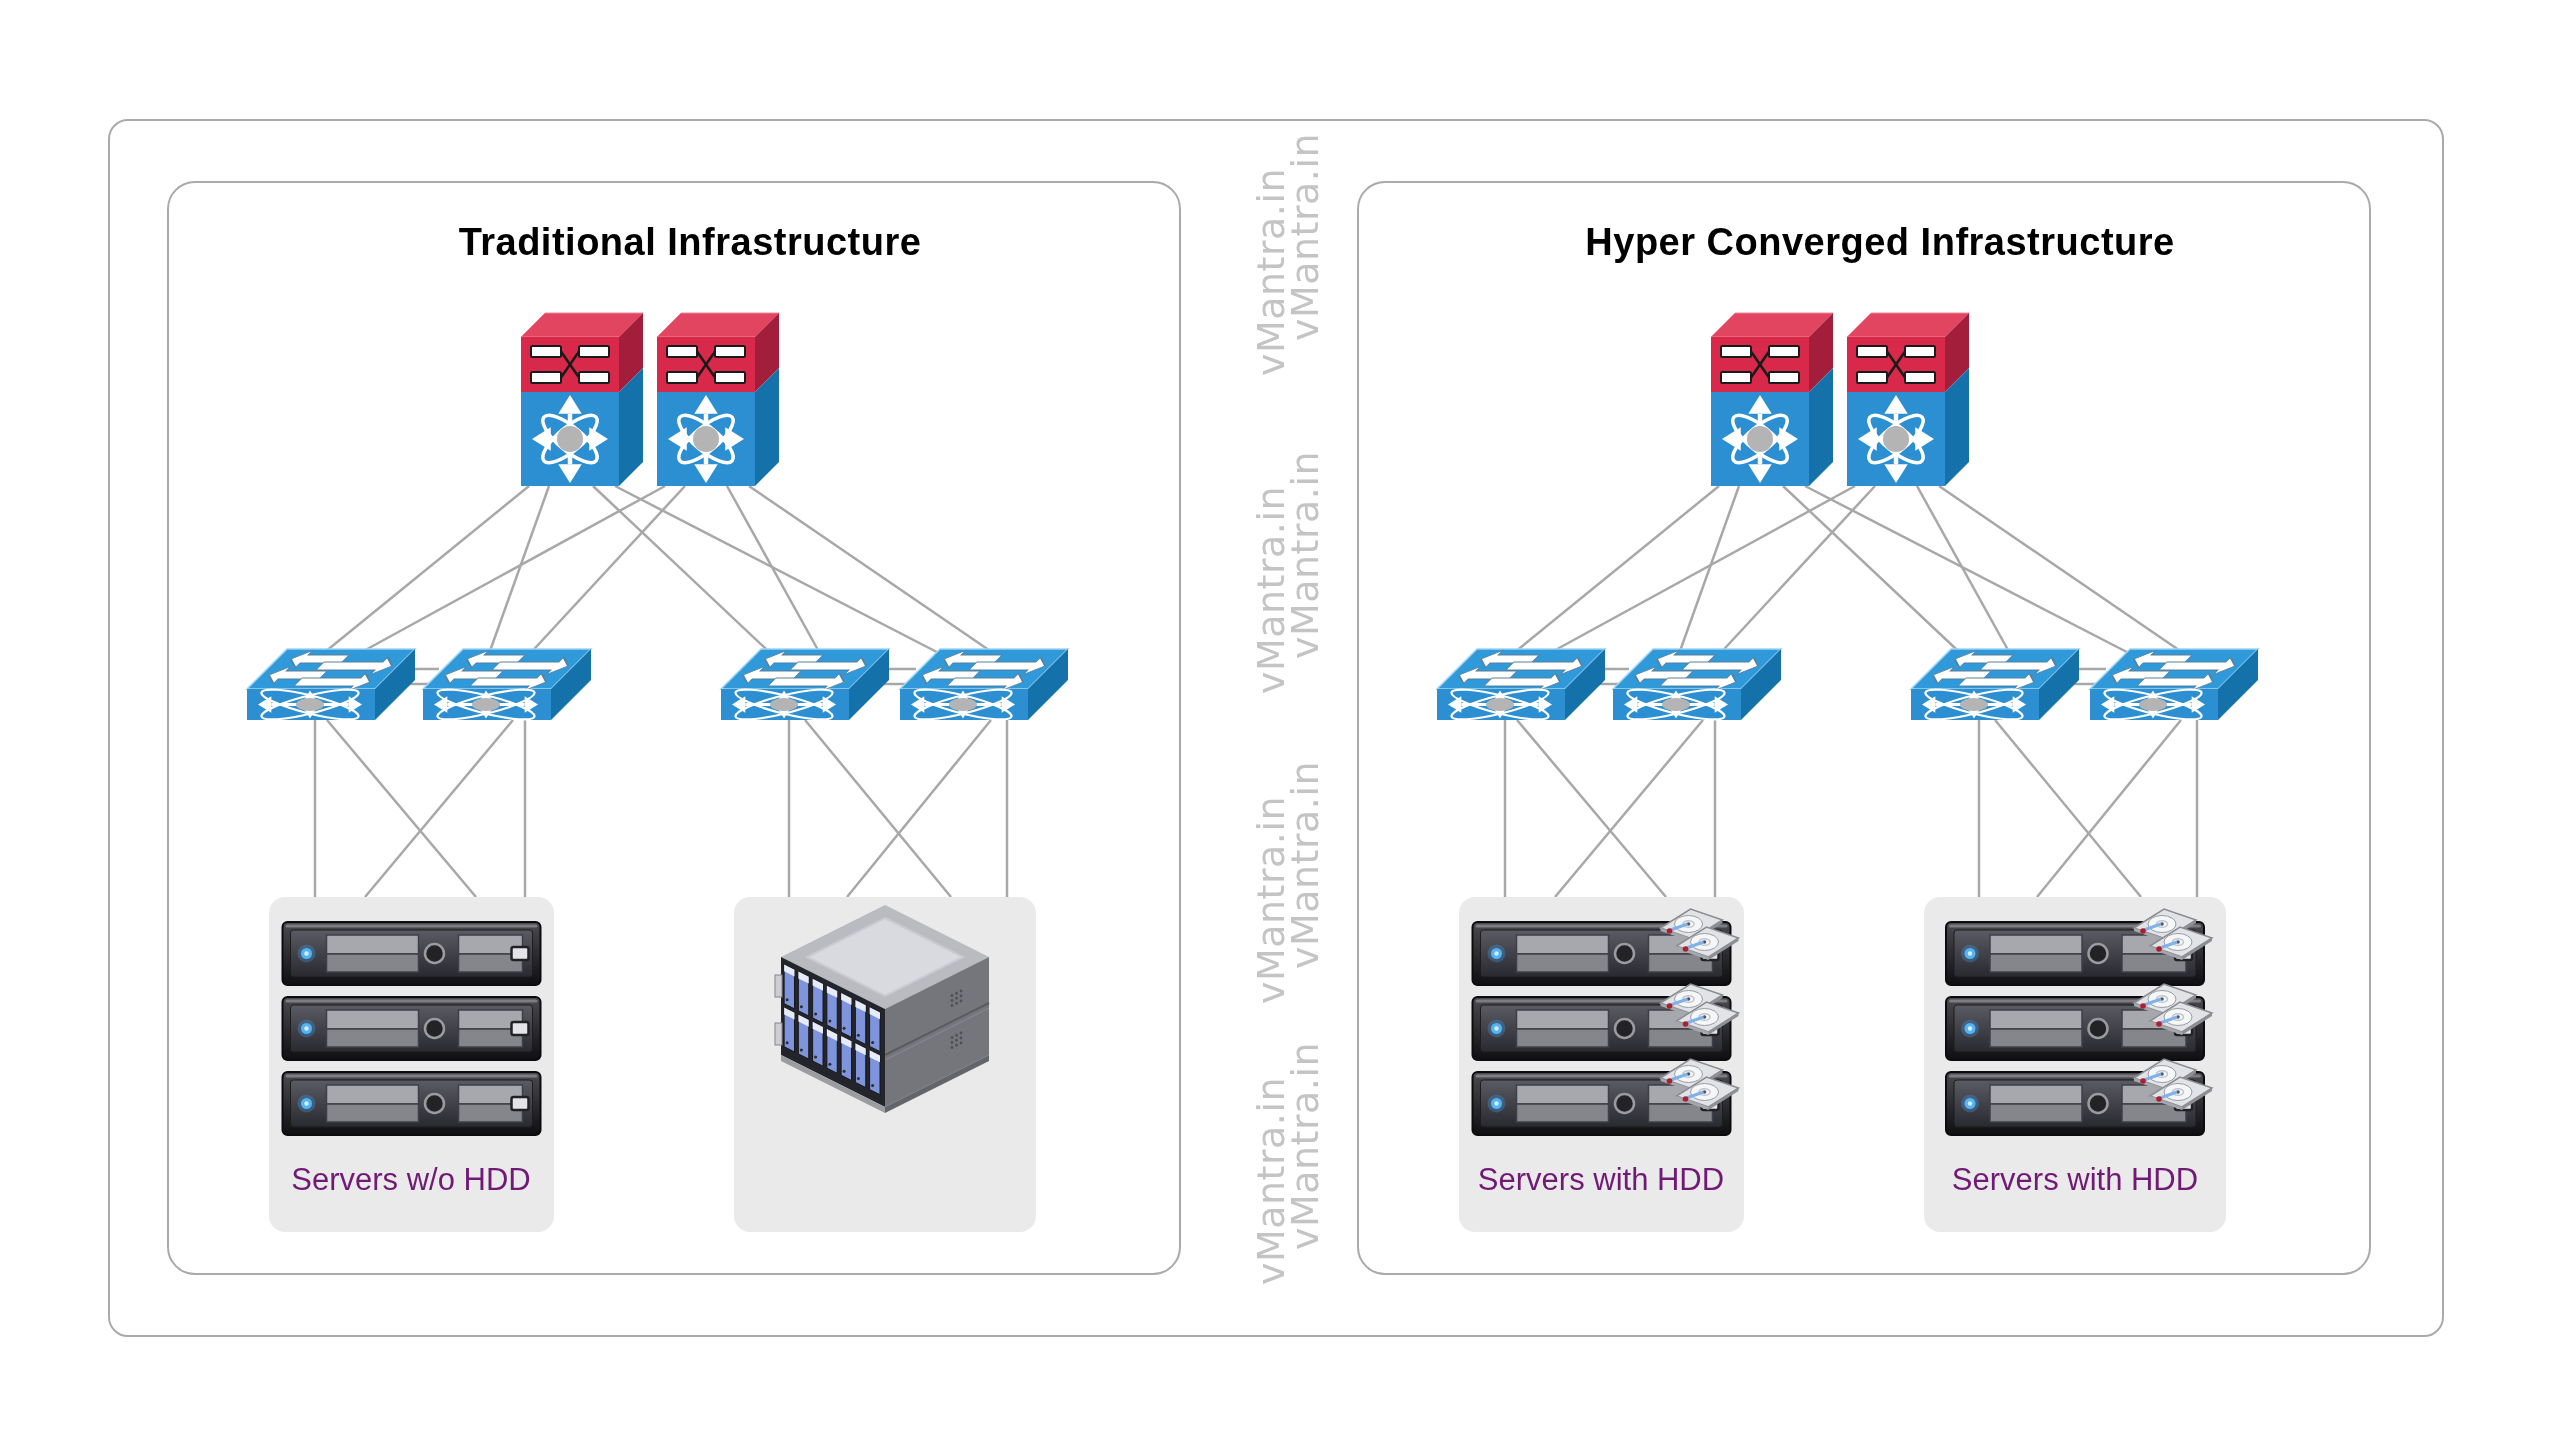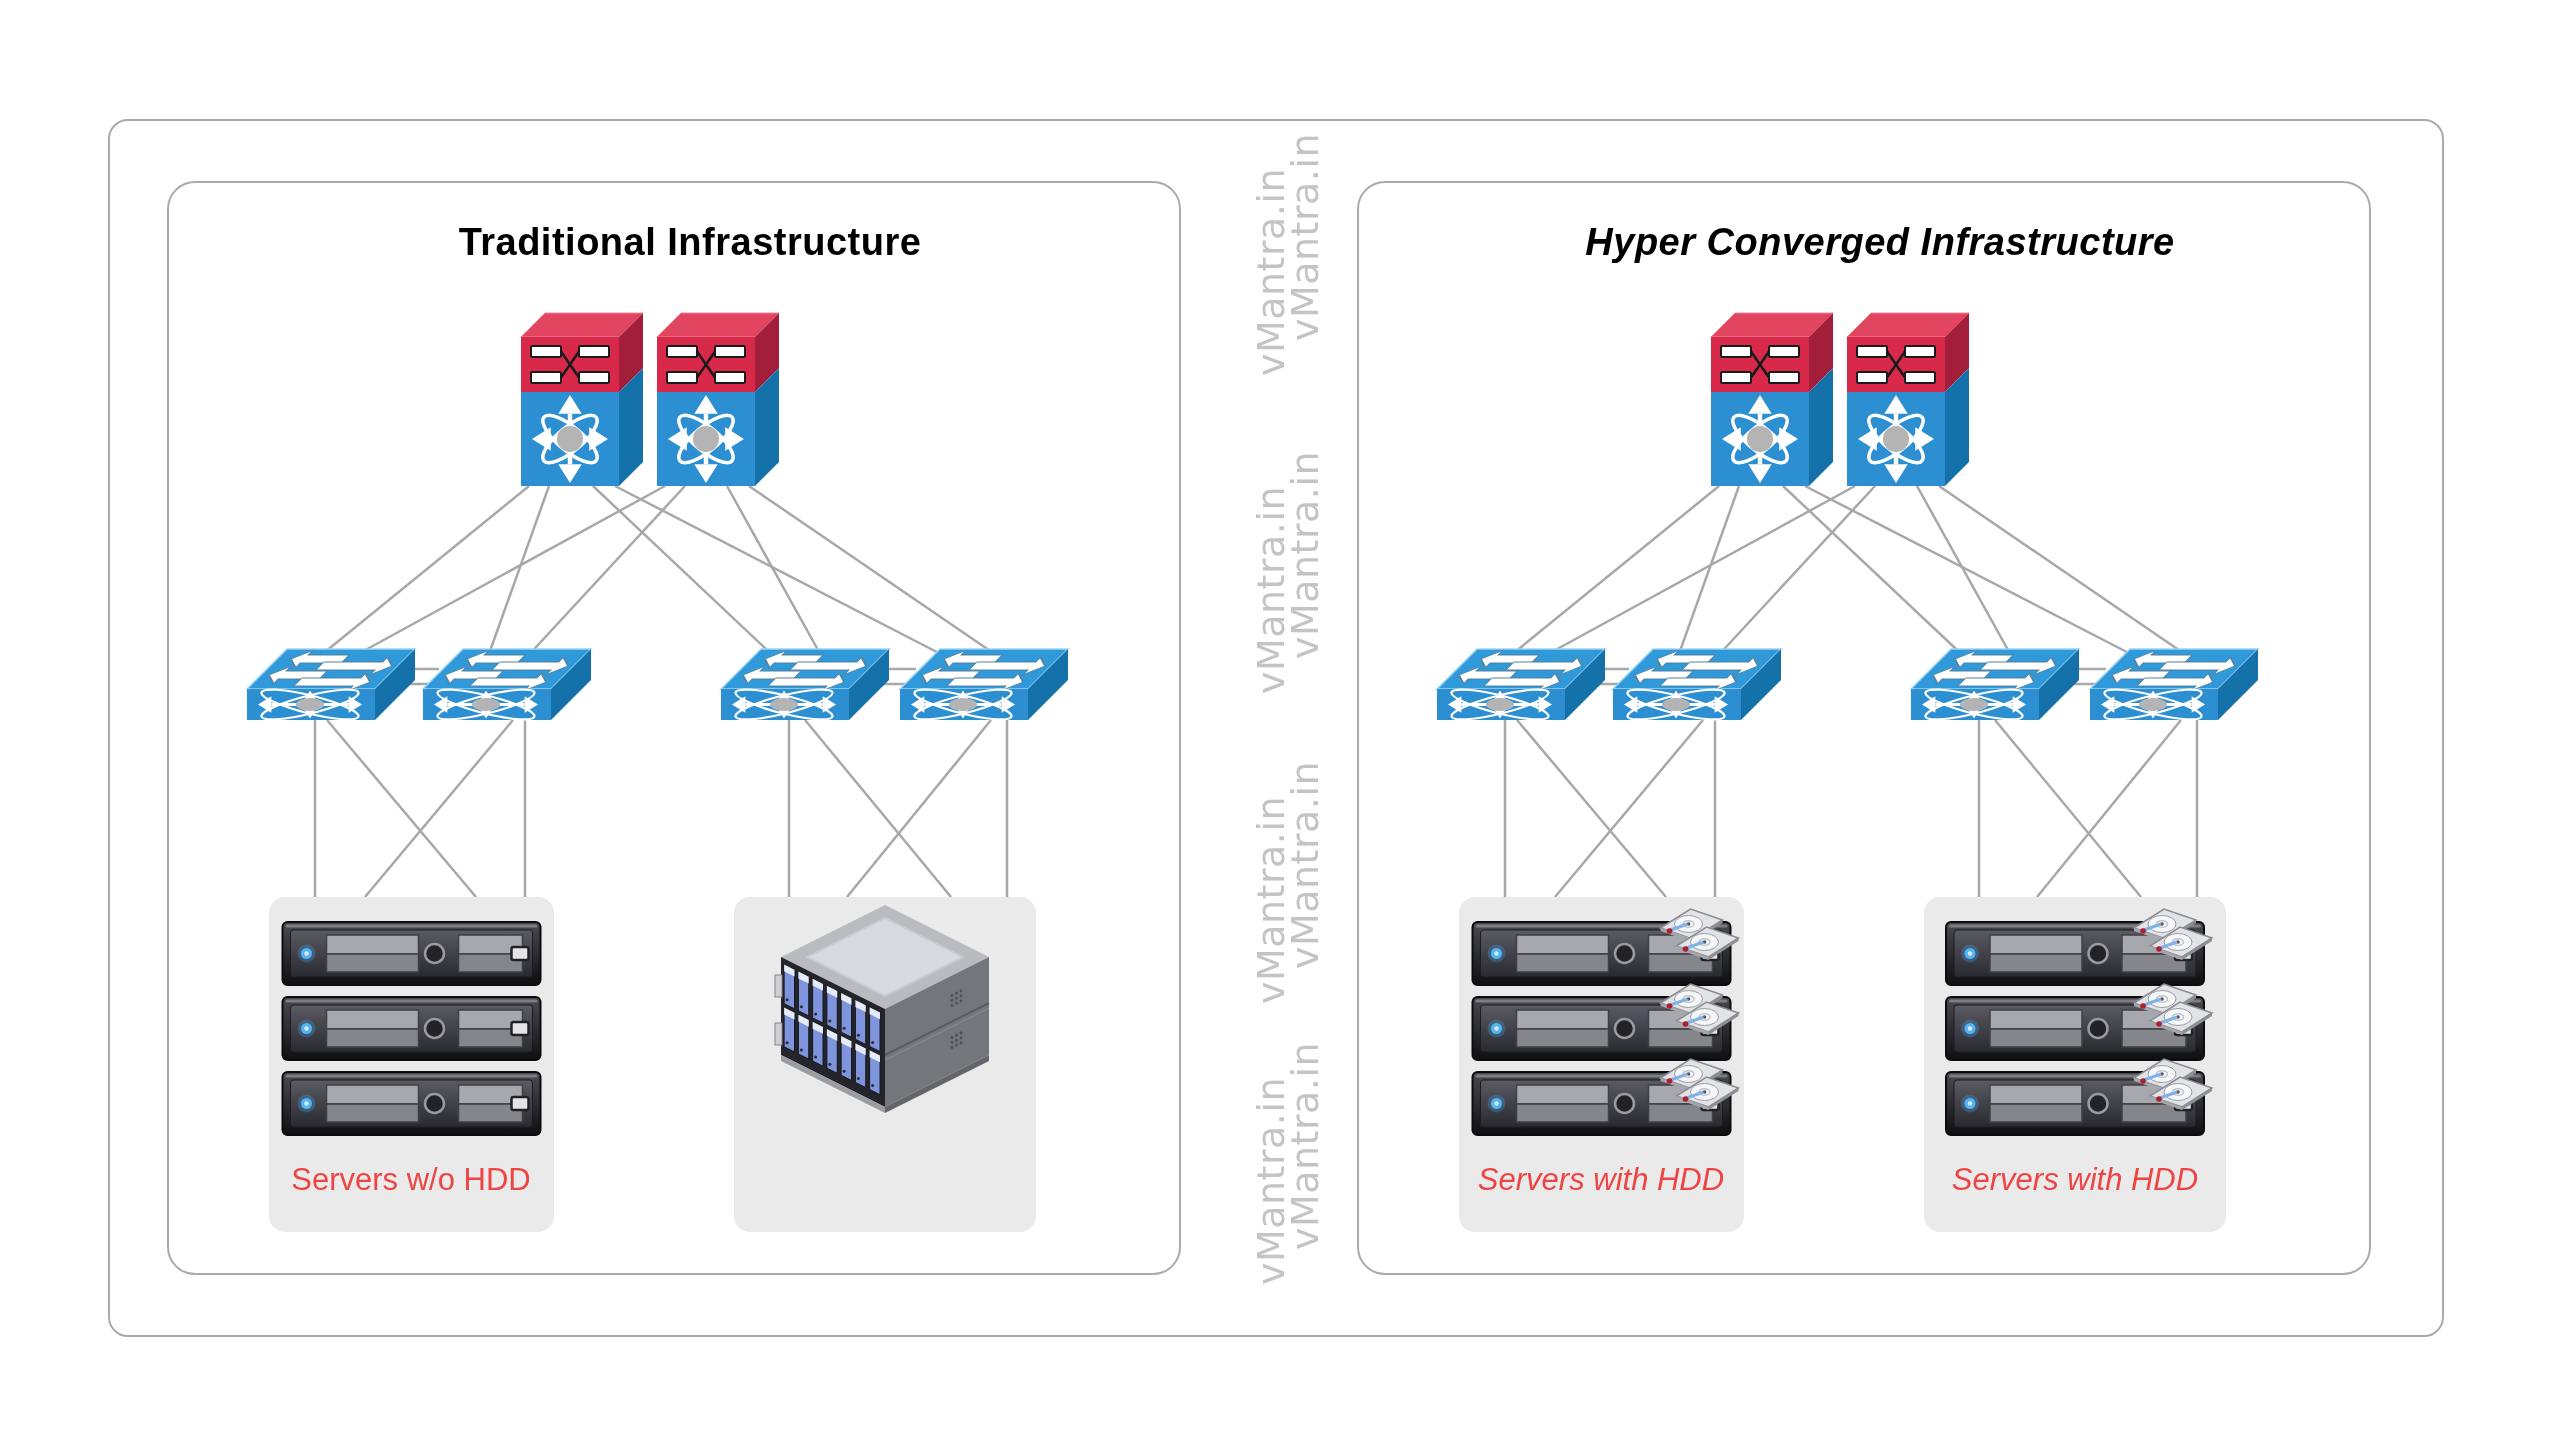--- a/index.html
+++ b/index.html
@@ -2,26 +2,26 @@
 <html><head>
 <meta charset="utf-8">
 <style>
   html,body{margin:0;padding:0;background:#ffffff;}
   .canvas{position:relative;width:2560px;height:1440px;background:#ffffff;overflow:hidden;
           font-family:"Liberation Sans",sans-serif;}
   .outer-frame{position:absolute;left:108px;top:119px;width:2332px;height:1214px;
                border:2px solid #aaaaaa;border-radius:20px;background:transparent;}
   .panel{position:absolute;top:181px;width:1010px;height:1090px;border:2px solid #aaaaaa;
          border-radius:28px;background:#ffffff;}
-  .panel.p0{left:167px;} .panel.p1{left:1357px;font-style:italic;}
+  .panel.p0{left:167px;} .panel.p1{left:1357px;}
   .diagram{position:absolute;left:0;top:0;width:1010px;height:1090px;}
   .title{position:absolute;top:22px;left:0;width:100%;margin:16px;text-align:center;
          font-size:38px;font-weight:700;color:#000;letter-spacing:0.5px;}
   .glabel{position:absolute;width:360px;height:42px;line-height:42px;text-align:center;
-          font-size:31px;color:#ef4444;top:976px;}
+          font-size:31px;color:#701a75;top:976px;}
   .glabel.g0{left:62px;} .glabel.g1{left:536px;}
   .wm{position:absolute;width:340px;height:60px;display:flex;align-items:center;justify-content:center;
       transform:rotate(-90deg);font-family:"DejaVu Sans",sans-serif;font-size:38px;
       letter-spacing:0.5px;white-space:nowrap;}
 </style>
 </head>
 <body>
 
 <div class="canvas">
   <div class="outer-frame"></div>

